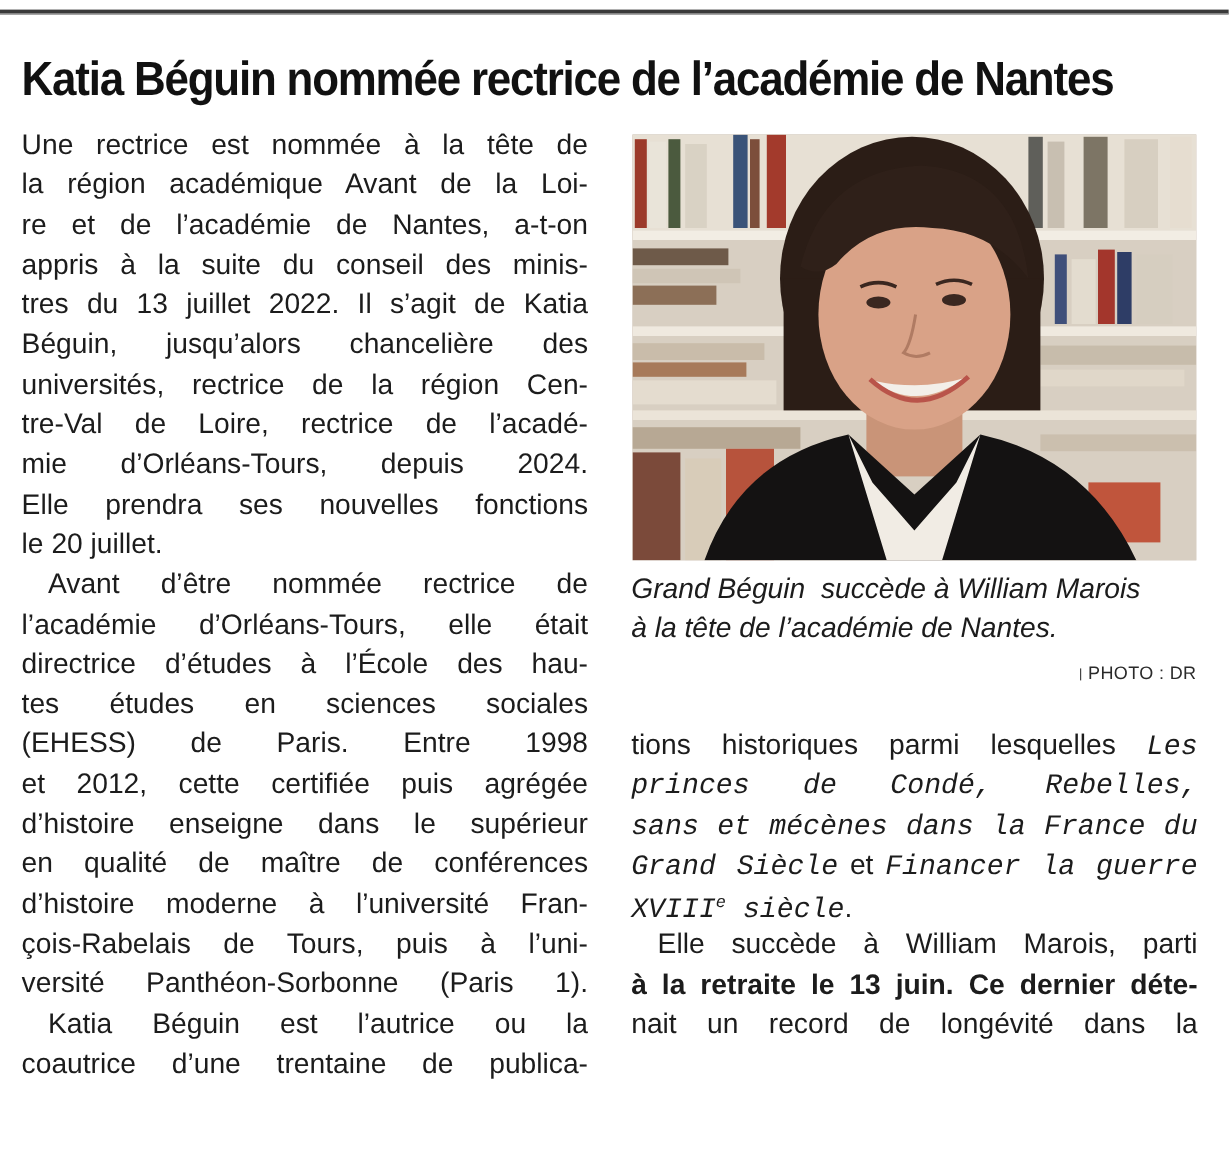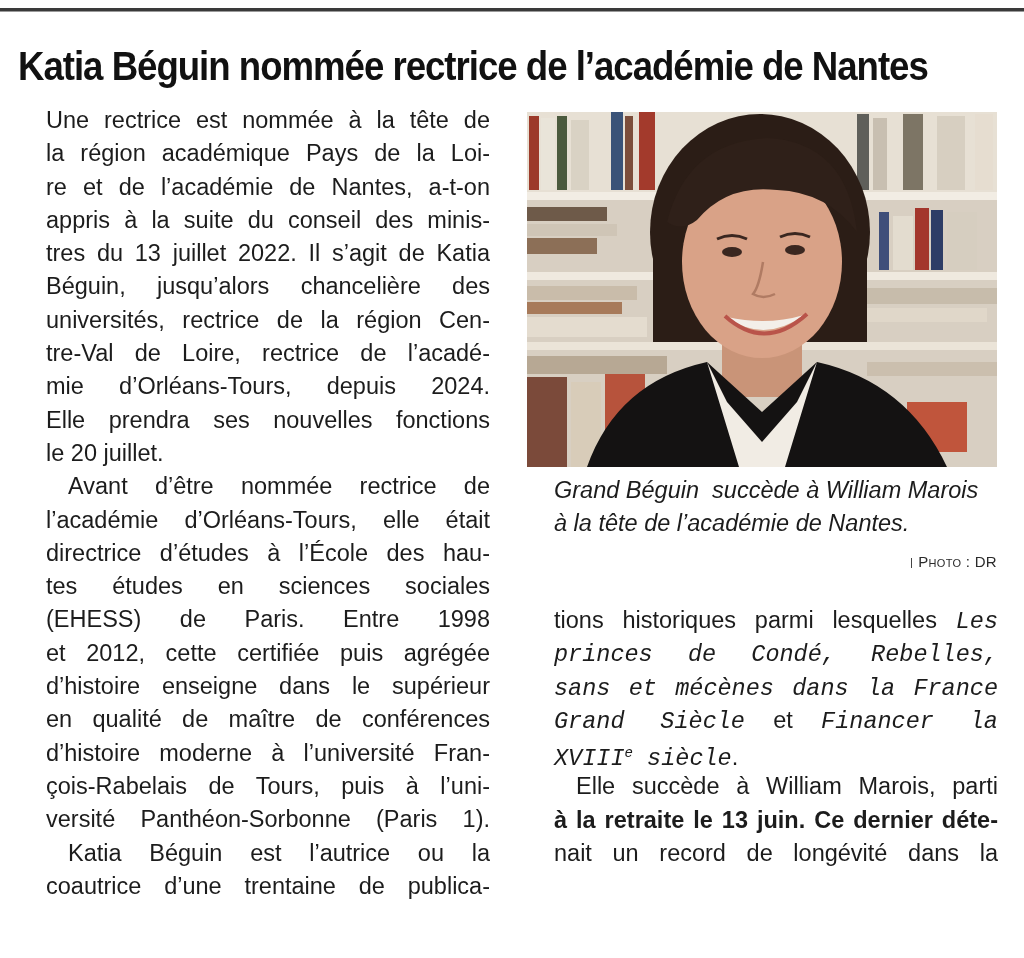--- a/index.html
+++ b/index.html
@@ -53,21 +53,20 @@
     }
     .col-right-bottom {
       left: 526px;
       top: 604px;
       width: 472px;
     }
     .line {
       display: block;
       white-space: nowrap;
       height: 33.3px;
-      margin-left: 28px;
     }
     .line.justify {
       text-align: justify;
       text-align-last: justify;
       white-space: normal;
       overflow: hidden;
     }
     .line.indent {
       padding-left: 22px;
     }
@@ -118,32 +117,32 @@
     }
     .credit .bar {
       display: inline-block;
       width: 1px;
       height: 10px;
       background: #444;
       margin-right: 6px;
       vertical-align: -1px;
     }
     .credit .sc-big { font-size: 15px; }
-    .credit .sc-small { font-size: 11px; }
+    .credit .sc-small { font-size: 15px; }
   </style>
 </head>
 <body>
 
 <div class="top-rule"></div>
 
 <h1 class="headline">Katia Béguin nommée rectrice de l’académie de Nantes</h1>
 
 <div class="col col-left" id="col-left">
     <span class="line justify">Une rectrice est nommée à la tête de</span>
-    <span class="line justify">la région académique Pays de la Loi-</span>
+    <span class="line justify">la région académique Avant de la Loi-</span>
     <span class="line justify">re et de l’académie de Nantes, a-t-on</span>
     <span class="line justify">appris à la suite du conseil des minis-</span>
     <span class="line justify">tres du 13 juillet 2022. Il s’agit de Katia</span>
     <span class="line justify">Béguin, jusqu’alors chancelière des</span>
     <span class="line justify">universités, rectrice de la région Cen-</span>
     <span class="line justify">tre-Val de Loire, rectrice de l’acadé-</span>
     <span class="line justify">mie d’Orléans-Tours, depuis 2024.</span>
     <span class="line justify">Elle prendra ses nouvelles fonctions</span>
     <span class="line">le 20 juillet.</span>
     <span class="line justify indent">Avant d’être nommée rectrice de</span>

